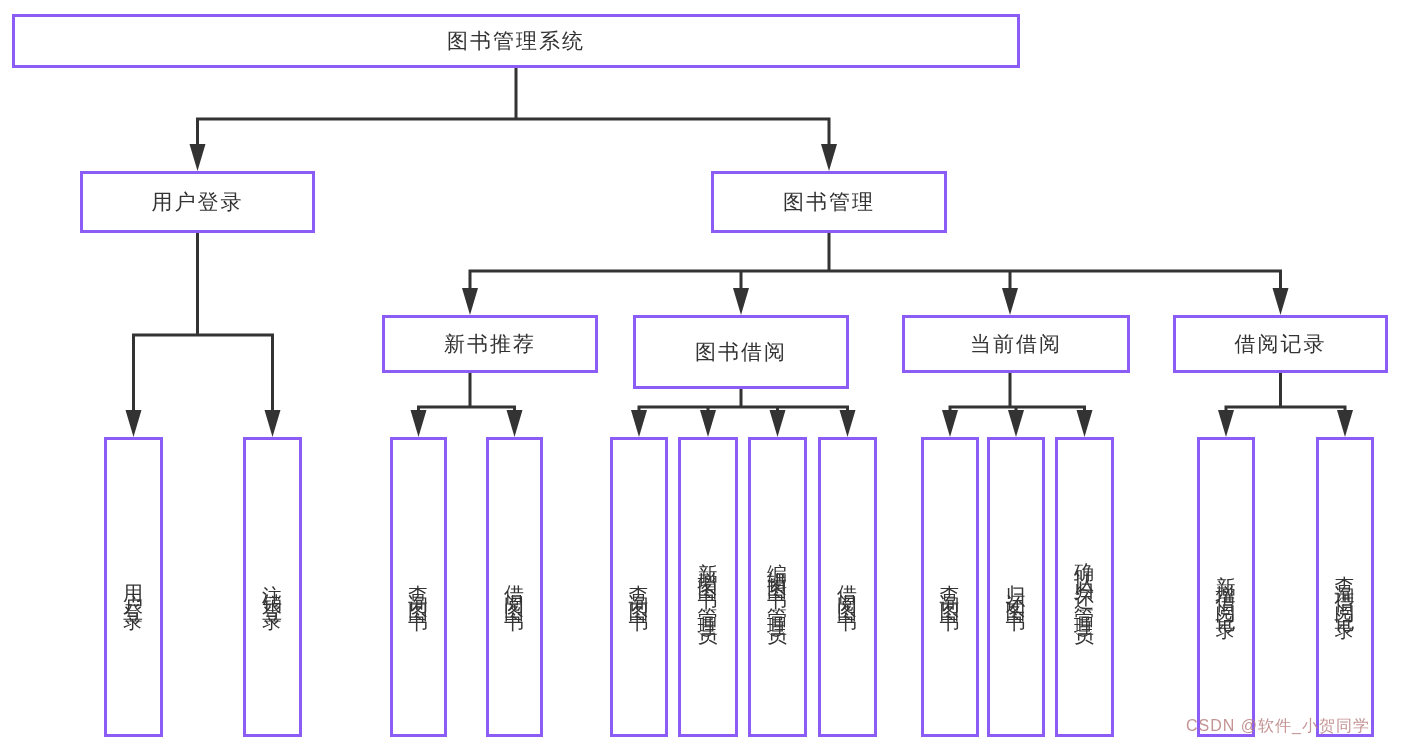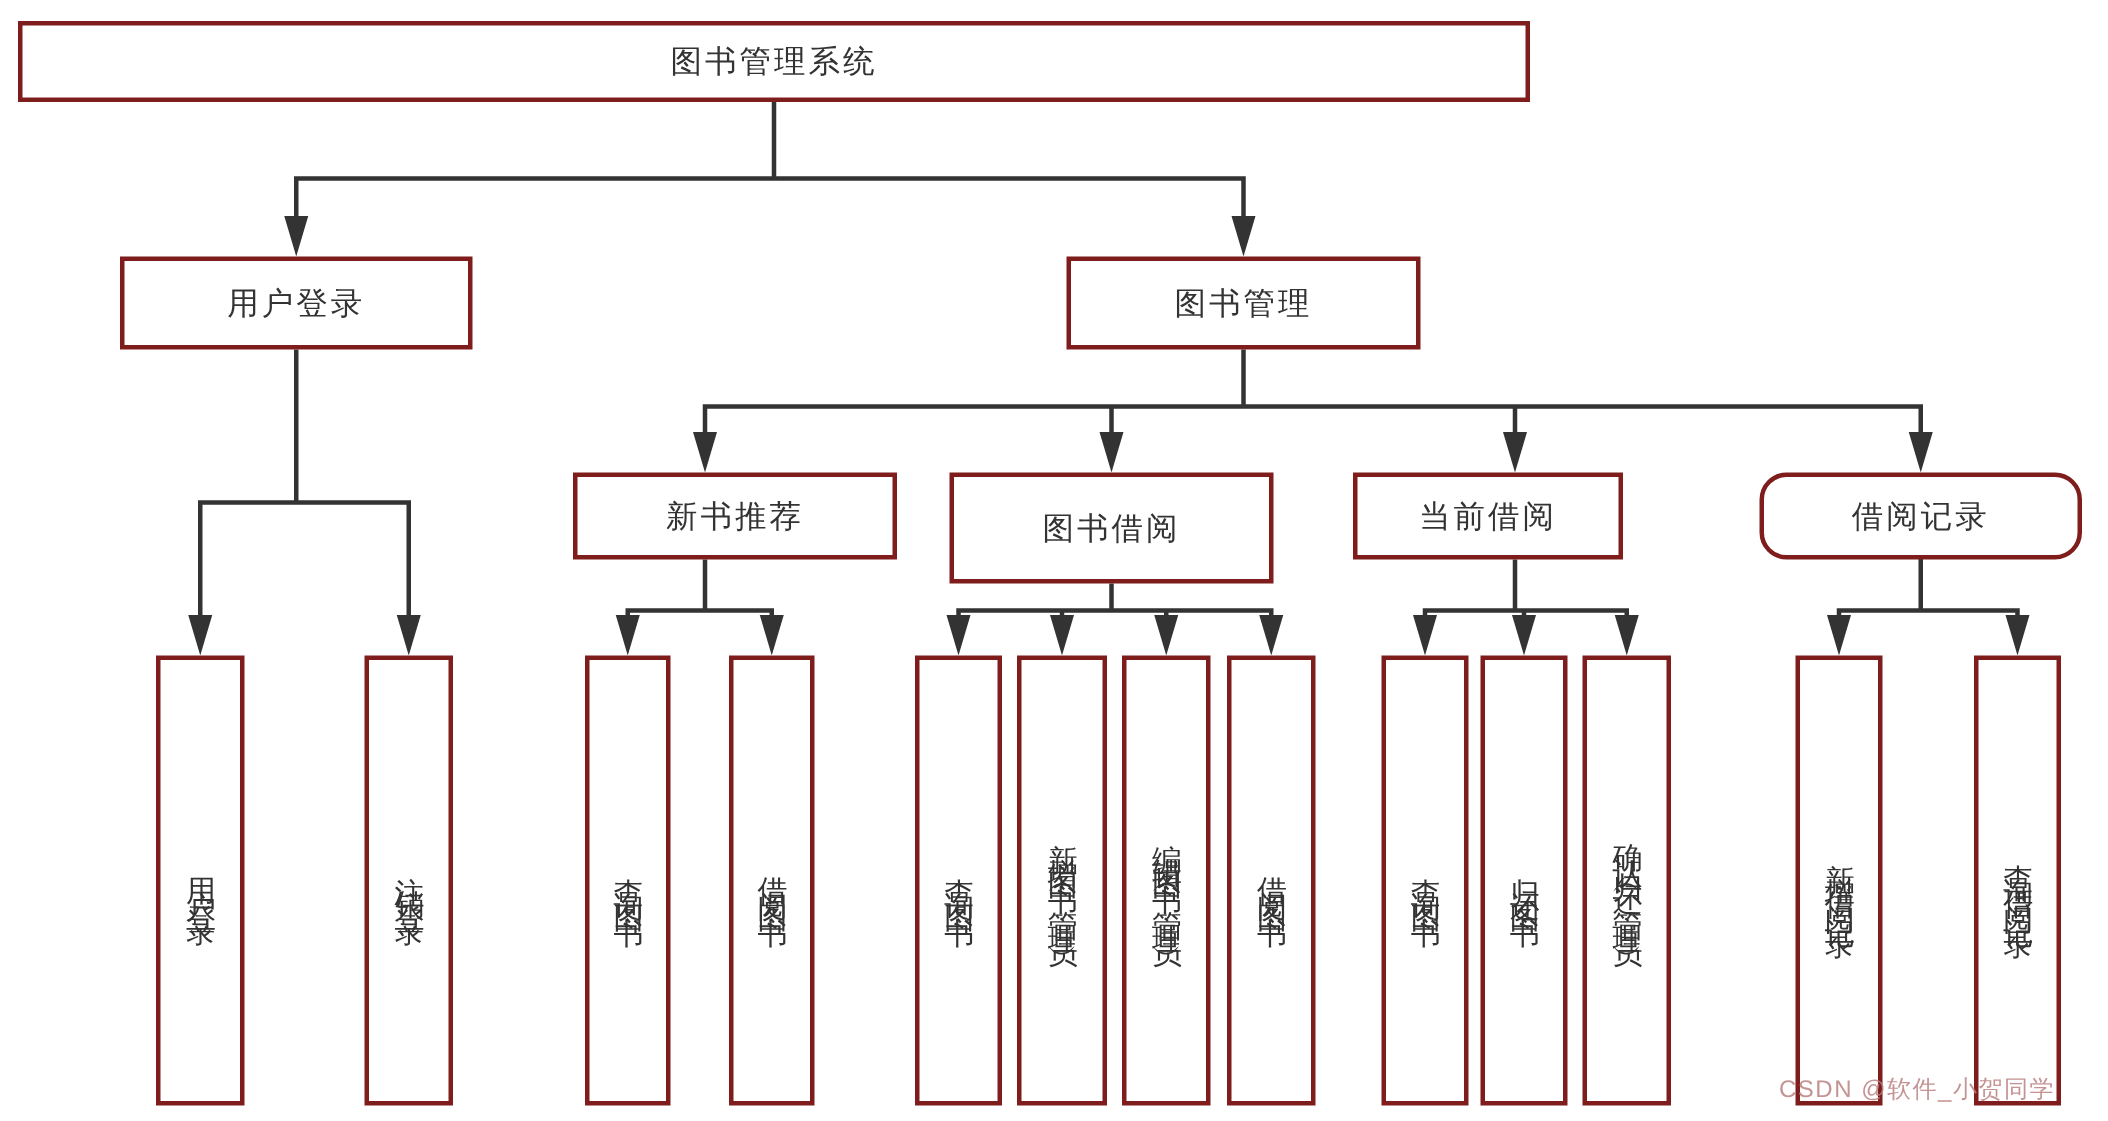--- a/index.html
+++ b/index.html
@@ -12,21 +12,21 @@
     overflow: hidden;
   }
   svg.connectors {
     position: absolute;
     left: 0; top: 0;
     width: 1405px; height: 747px;
   }
   .node {
     position: absolute;
     box-sizing: border-box;
-    border: 3px solid #7f1d1d;
+    border: 3px solid #8b5cf6;
     background: #ffffff;
     display: flex;
     align-items: center;
     justify-content: center;
     color: #333333;
   }
   .h-node { font-size: 21px; letter-spacing: 2px; }
   .root-node { font-size: 21px; letter-spacing: 2px; }
   .leaf .label {
     writing-mode: vertical-rl;
@@ -102,24 +102,24 @@
   <div class="node h-node" style="left:711px; top:171px; width:236px; height:62px;">
     <span class="label">图书管理</span>
   </div>
 
   <div class="node h-node" style="left:362px; top:315px; width:216px; height:58px;margin-left:20px;">
     <span class="label">新书推荐</span>
   </div>
   <div class="node h-node" style="left:633px; top:315px; width:216px; height:74px;">
     <span class="label">图书借阅</span>
   </div>
-  <div class="node h-node" style="left:902px; top:315px; width:180px; height:58px;">
+  <div class="node h-node" style="left:902px; top:315px; width:228px; height:58px;">
     <span class="label">当前借阅</span>
   </div>
-  <div class="node h-node" style="left:1173px; top:315px; width:215px; height:58px;border-radius:18px;">
+  <div class="node h-node" style="left:1173px; top:315px; width:215px; height:58px;">
     <span class="label">借阅记录</span>
   </div>
 
   <div class="node leaf" style="left:104px; top:437px; width:59px; height:300px;">
     <span class="label">用户登录</span>
   </div>
   <div class="node leaf" style="left:243px; top:437px; width:59px; height:300px;">
     <span class="label">注销登录</span>
   </div>
 

